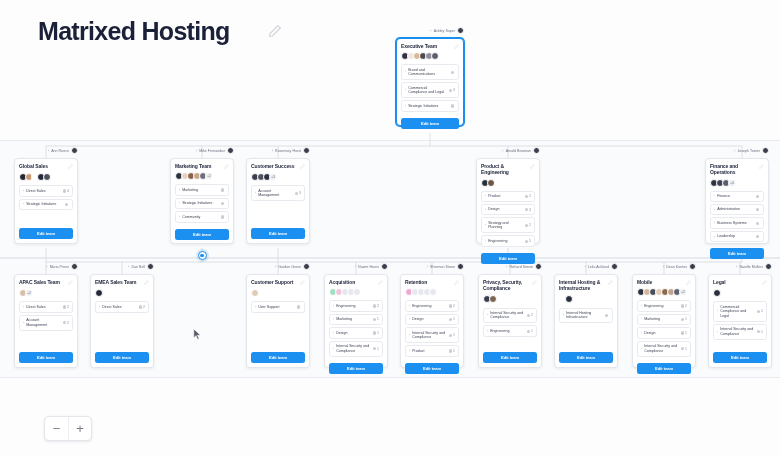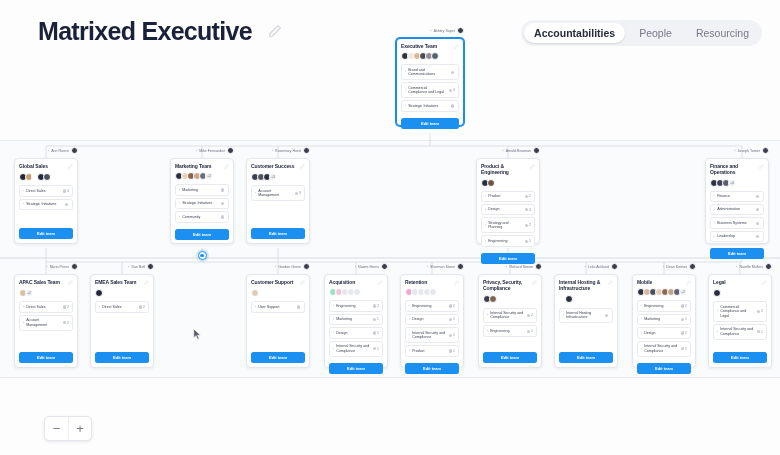--- a/index.html
+++ b/index.html
@@ -850,24 +850,19 @@
       <div>−</div>
       <div>+</div>
     </div>
 
     <svg class="cursor" viewBox="0 0 12 17">
       <path d="M1 1 L1 13 L4 10 L6.2 15 L8.2 14 L6 9.4 L10 9.4 Z" fill="#5b5f6b" stroke="#fff" stroke-width="0.8"></path>
     </svg>
   </div>
 
   <div class="header">
-    <div class="page-title">Matrixed Executive</div>
+    <div class="page-title">Matrixed Hosting</div>
     <svg class="title-edit" viewBox="0 0 16 16">
       <path d="M11.5 1.8 L14.2 4.5 L5 13.7 L1.8 14.2 L2.3 11 Z" fill="none" stroke="#9aa0ae" stroke-width="1.3"></path>
     </svg>
-    <div class="tabs">
-      <div class="tab active">Accountabilities</div>
-      <div class="tab">People</div>
-      <div class="tab">Resourcing</div>
-    </div>
   </div>
 
 </div>
 
 </body></html>

